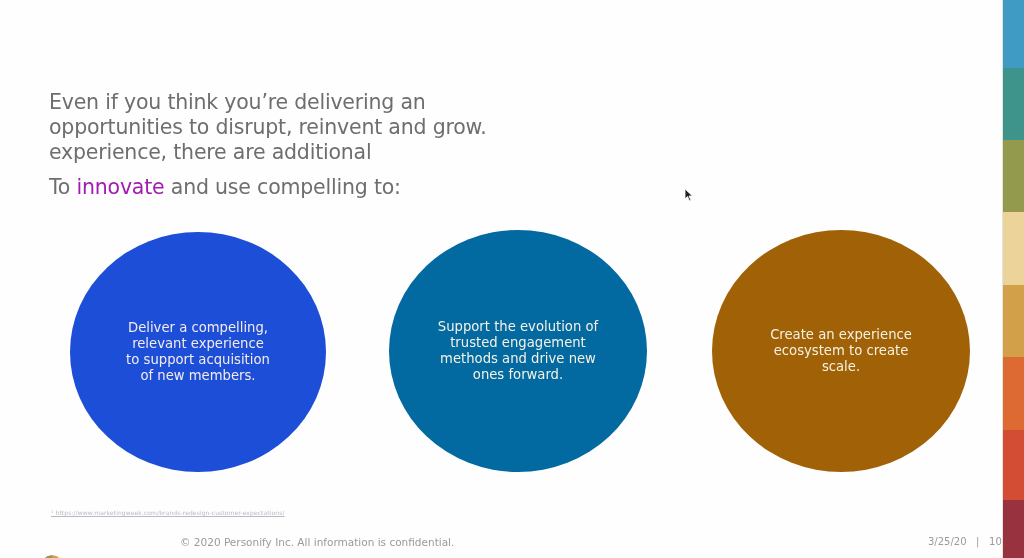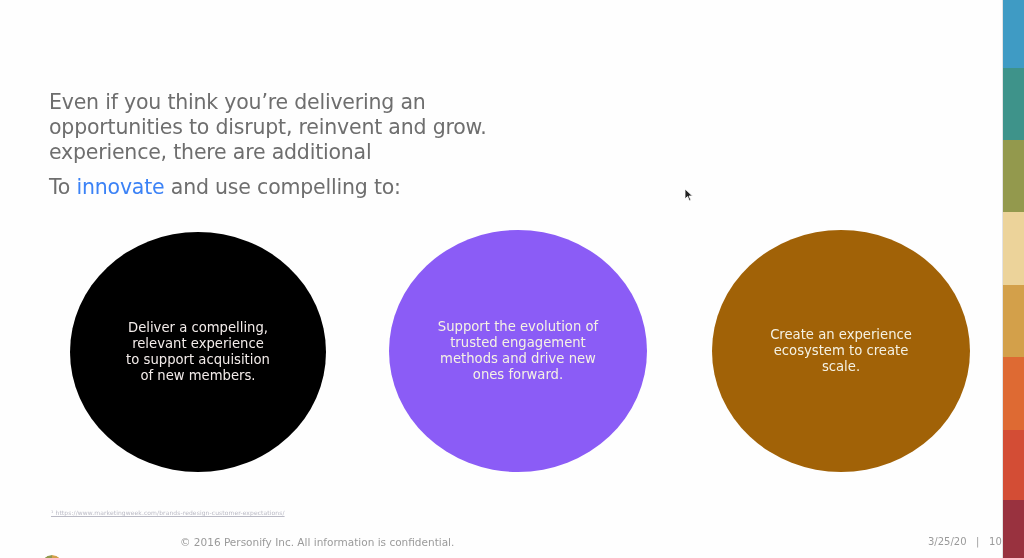--- a/index.html
+++ b/index.html
@@ -13,31 +13,31 @@
       position: absolute; left: 49px; top: 82px; width: 440px;
       font-size: 20.5px; line-height: 25px; color: #6e6e6e;
       letter-spacing: -0.2px;
       margin-top: 8px;
     }
     .headline p { margin: 0; }
     .subhead {
       position: absolute; left: 49px; top: 175px;
       font-size: 20.5px; line-height: 25px; color: #6e6e6e; letter-spacing: -0.2px;
     }
-    .subhead .accent { color: #3b82f6; }
+    .subhead .accent { color: #a21caf; }
     .circle {
       position: absolute; border-radius: 50%;
       display: flex; align-items: center; justify-content: center;
       text-align: center; color: #f3ecea;
       font-size: 13.2px; line-height: 16px;
       box-sizing: border-box;
     }
     .circle span { display: block; }
-    .c1 { left: 70px; top: 232px; width: 256px; height: 240px; background: #000000; padding: 0 54px; }
-    .c2 { left: 389px; top: 230px; width: 258px; height: 242px; background: #8b5cf6; padding: 0 48px; }
+    .c1 { left: 70px; top: 232px; width: 256px; height: 240px; background: #1d4ed8; padding: 0 54px; }
+    .c2 { left: 389px; top: 230px; width: 258px; height: 242px; background: #0369a1; padding: 0 48px; }
     .c3 { left: 712px; top: 230px; width: 258px; height: 242px; background: #a16207; padding: 0 52px; }
     .c2 span, .c3 span { color: #f5f2e4; }
     .source {
       position: absolute; left: 51px; top: 509px;
       font-size: 6px; color: #b9b9c4; text-decoration: underline; letter-spacing: 0.1px;
     }
     .footer-logo {
       position: absolute; left: 41px; top: 555px; display: flex; align-items: center;
     }
     .logo-mark { width: 22px; height: 22px; border-radius: 50%; overflow: hidden; margin-right: 8px; }
@@ -87,21 +87,21 @@
         <path d="M11 11 L20.5 5.5 A11 11 0 0 1 20.5 16.5 Z" fill="#de6a33"></path>
         <path d="M11 11 L20.5 16.5 A11 11 0 0 1 11 22 Z" fill="#d34d35"></path>
         <path d="M11 11 L11 22 A11 11 0 0 1 1.5 16.5 Z" fill="#99323f"></path>
         <path d="M11 11 L1.5 16.5 A11 11 0 0 1 1.5 5.5 Z" fill="#3f9bc4"></path>
         <path d="M11 11 L1.5 5.5 A11 11 0 0 1 11 0 Z" fill="#93994d"></path>
       </svg>
     </div>
     <span class="logo-text">Personify</span>
   </div>
 
-  <div class="copyright">© 2016 Personify Inc. All information is confidential.</div>
+  <div class="copyright">© 2020 Personify Inc. All information is confidential.</div>
 
   <div class="pageinfo"><span>3/25/20</span>   <span>|</span>   <span>10</span></div>
 
   <div class="divider-line"></div>
   <div class="strip">
     <div style="height:68px;background:#3f9bc4"></div>
     <div style="height:72px;background:#3e938a"></div>
     <div style="height:72px;background:#93994d"></div>
     <div style="height:73px;background:#ecd39a"></div>
     <div style="height:72px;background:#d3a04a"></div>

